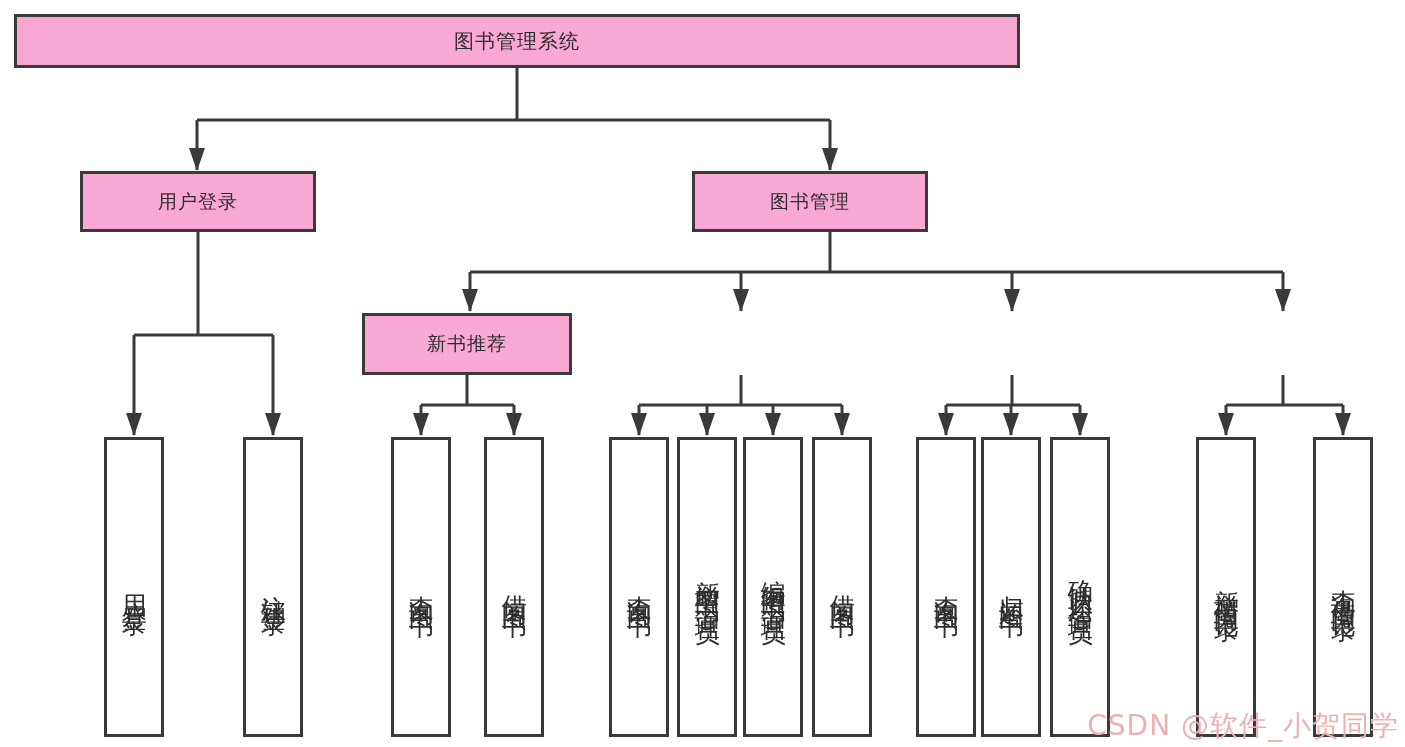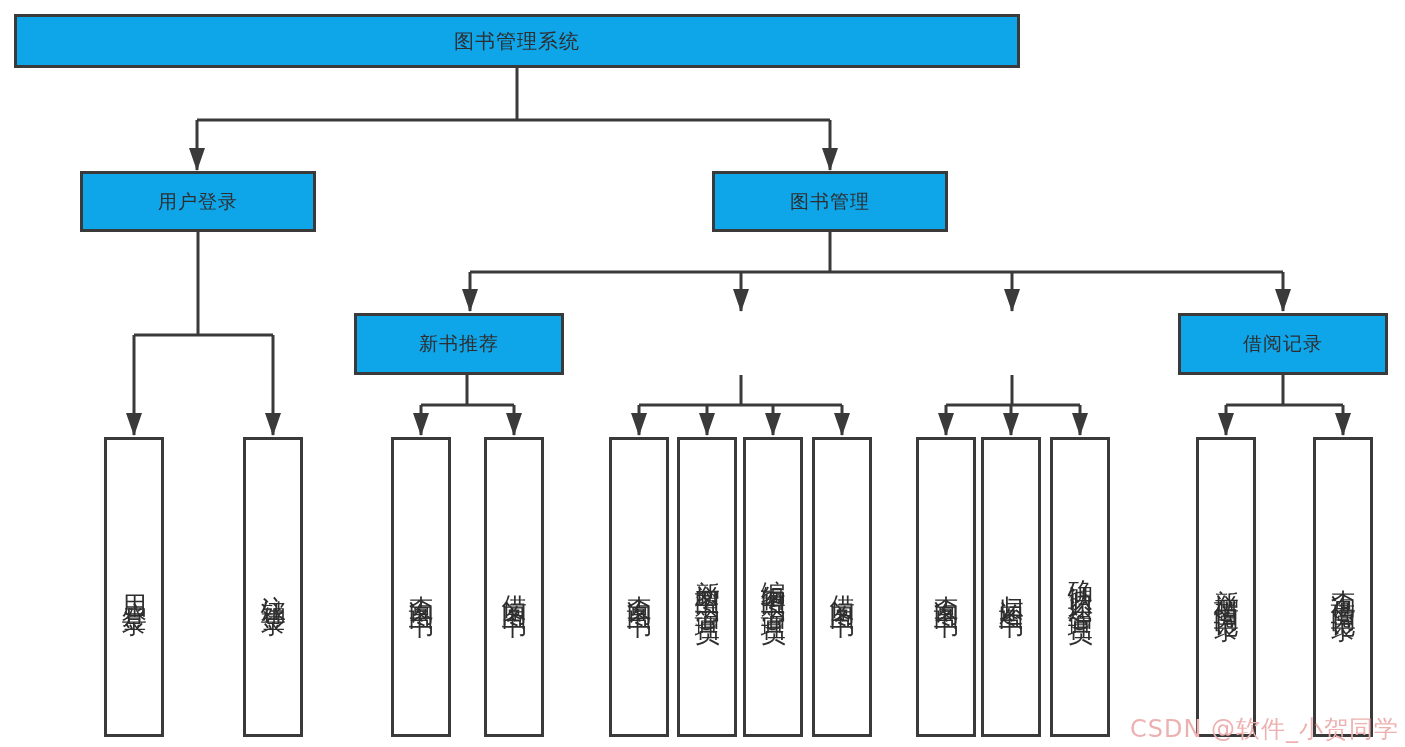--- a/index.html
+++ b/index.html
@@ -14,21 +14,21 @@
   }
   #connectors {
     position: absolute;
     left: 0; top: 0;
     z-index: 0;
   }
   .box {
     position: absolute;
     box-sizing: border-box;
     border: 3px solid #3a3a3a;
-    background: #0ea5e9;
+    background: #f9a8d4;
     display: flex;
     align-items: center;
     justify-content: center;
     z-index: 1;
     font-size: 19px;
     letter-spacing: 1px;
     white-space: nowrap;
   }
   .root-box {
     left: 14px; top: 14px; width: 1006px; height: 54px;
@@ -54,21 +54,21 @@
     text-orientation: mixed;
     font-size: 25px;
     line-height: 1.1;
     letter-spacing: 6px;
     white-space: nowrap;
   }
   .watermark {
     position: absolute;
     right: 6px;
     bottom: 2px;
-    font-size: 24px;
+    font-size: 28px;
     color: #eeb1b1;
     z-index: 5;
     letter-spacing: 1px;
     white-space: nowrap;
   }
 </style>
 </head>
 <body>
 
 <div id="stage">
@@ -93,29 +93,26 @@
              M1218 413 H1234 L1226 436 Z  M1335 413 H1351 L1343 436 Z" fill="#3a3a3a" stroke="none"></path>
   </svg>
 
   <div class="box root-box">
     <span>图书管理系统</span>
   </div>
 
   <div class="box lvl1" style="left:80px;">
     <span>用户登录</span>
   </div>
-  <div class="box lvl1" style="left:712px;">
+  <div class="box lvl1" style="left:692px;">
     <span>图书管理</span>
   </div>
 
-  <div class="box lvl2" style="left:354px;">
+  <div class="box lvl2" style="left:362px;">
     <span>新书推荐</span>
-  </div>
-  <div class="box lvl2" style="left:1178px;">
-    <span>借阅记录</span>
   </div>
 
   <div class="leaf" style="left:104px;">
     <span class="vtext">用户登录</span>
   </div>
   <div class="leaf" style="left:243px;">
     <span class="vtext">注销登录</span>
   </div>
 
   <div class="leaf" style="left:391px;">

